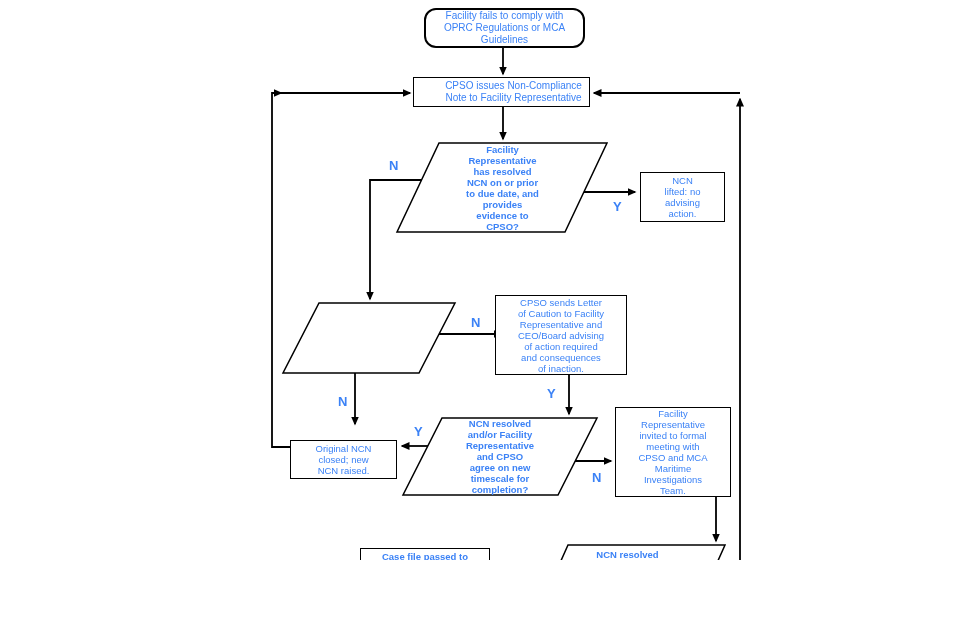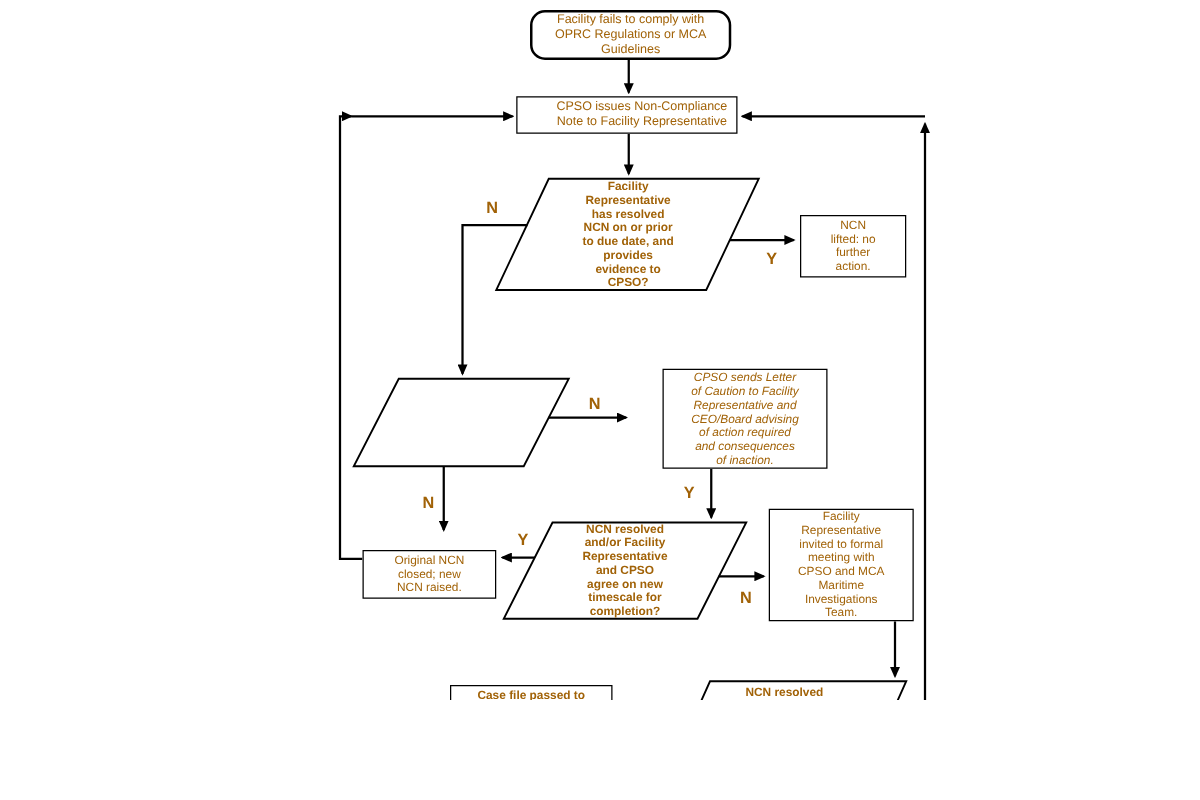--- a/index.html
+++ b/index.html
@@ -1,18 +1,18 @@
 <!DOCTYPE html>
 <html><head>
 <meta charset="utf-8">
 <style>
   html,body{margin:0;padding:0;background:#ffffff;}
   .stage{
     position:relative;width:960px;height:560px;background:#ffffff;overflow:hidden;
-    font-family:"Liberation Sans", sans-serif;color:#a16207;
+    font-family:"Liberation Sans", sans-serif;color:#3b82f6;
   }
   svg.links{position:absolute;left:0;top:0;width:960px;height:640px;}
   .node{
     position:absolute;box-sizing:border-box;border:1.5px solid #000;background:#fff;
     display:flex;align-items:center;justify-content:center;text-align:center;
   }
   .node span{white-space:pre-line;font-size:9.5px;line-height:11px;}
   .node.start{border-radius:12px;border-width:2px;}
   .node.start span{font-size:10px;line-height:12px;}
   .node.issue span{font-size:10px;line-height:12.5px;margin-left:24px;}
@@ -63,25 +63,25 @@
   </div>
 
   <div class="node issue" style="left:413px;top:77px;width:177px;height:30px;">
     <span>CPSO issues Non-Compliance
 Note to Facility Representative</span>
   </div>
 
   <div class="node" style="left:640px;top:172px;width:85px;height:50px;">
     <span>NCN
 lifted: no
-further
+advising
 action.</span>
   </div>
 
-  <div class="node" style="left:530px;top:295px;width:132px;height:80px;font-style:italic;">
+  <div class="node" style="left:495px;top:295px;width:132px;height:80px;">
     <span>CPSO sends Letter
 of Caution to Facility
 Representative and
 CEO/Board advising
 of action required
 and consequences
 of inaction.</span>
   </div>
 
   <div class="node" style="left:290px;top:428px;width:107px;height:39px;margin-top:12px;">

